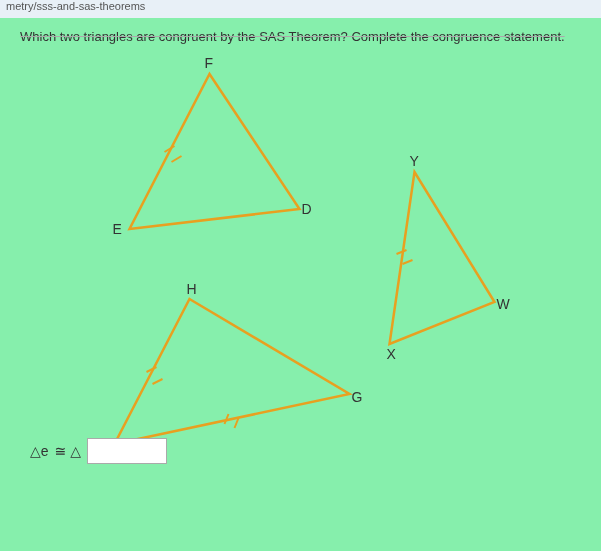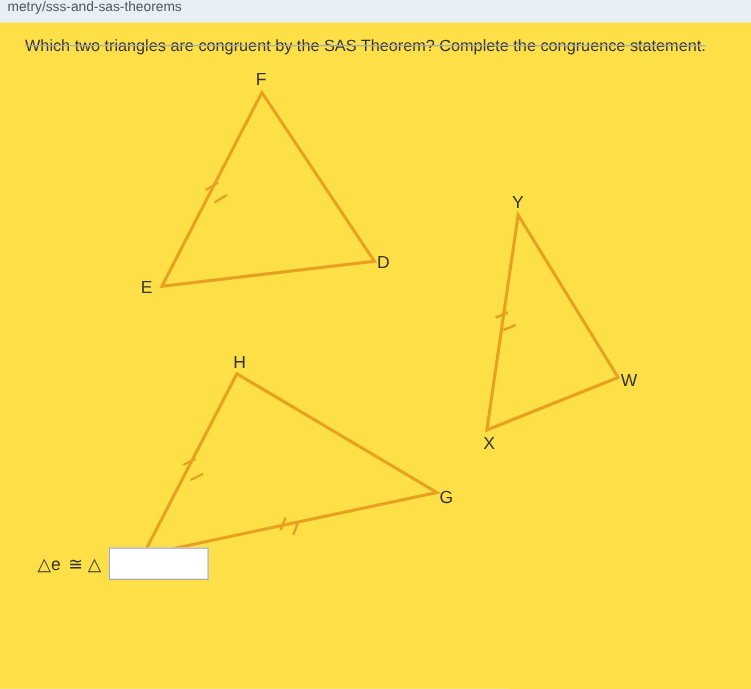--- a/index.html
+++ b/index.html
@@ -20,21 +20,21 @@
       color: #555;
       padding: 0 6px;
       white-space: nowrap;
     }
     .main-content {
       position: absolute;
       top: 18px;
       left: 0;
       right: 0;
       bottom: 0;
-      background: #fde047;
+      background: #86efac;
       padding: 10px 32px 20px 20px;
     }
     .instruction {
       font-size: 13px;
       color: #333;
       line-height: 1.4;
       margin-bottom: 8px;
       text-decoration: line-through;
       text-decoration-color: #aaa;
     }

